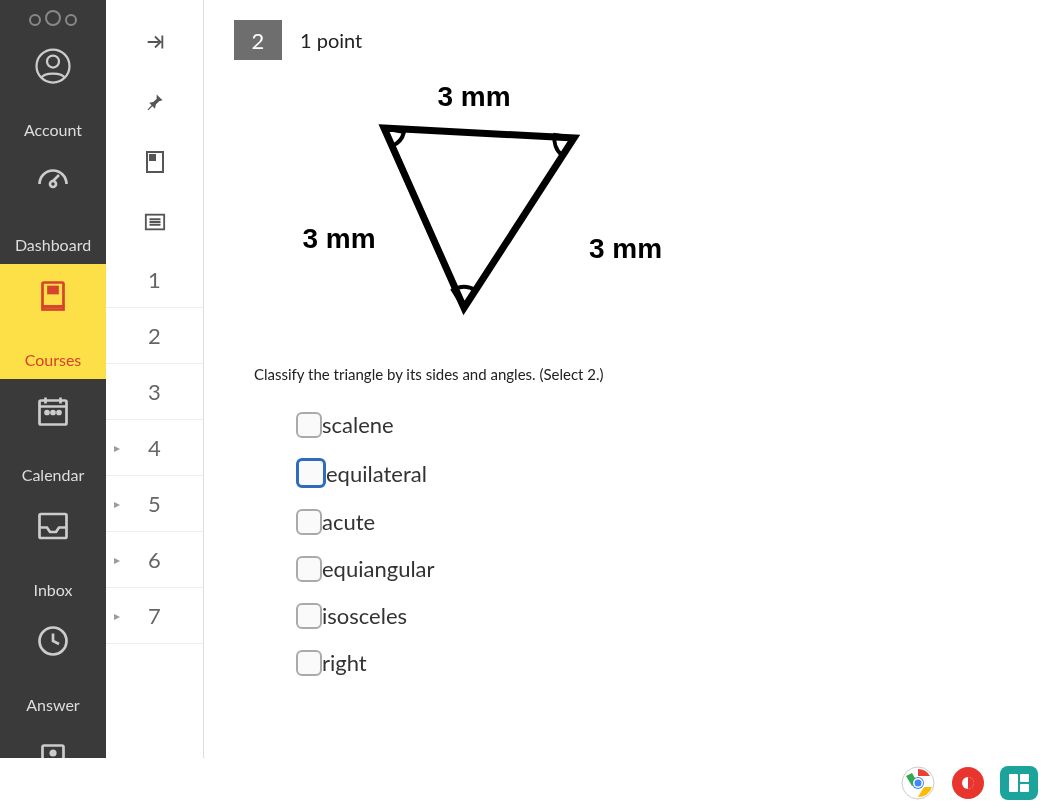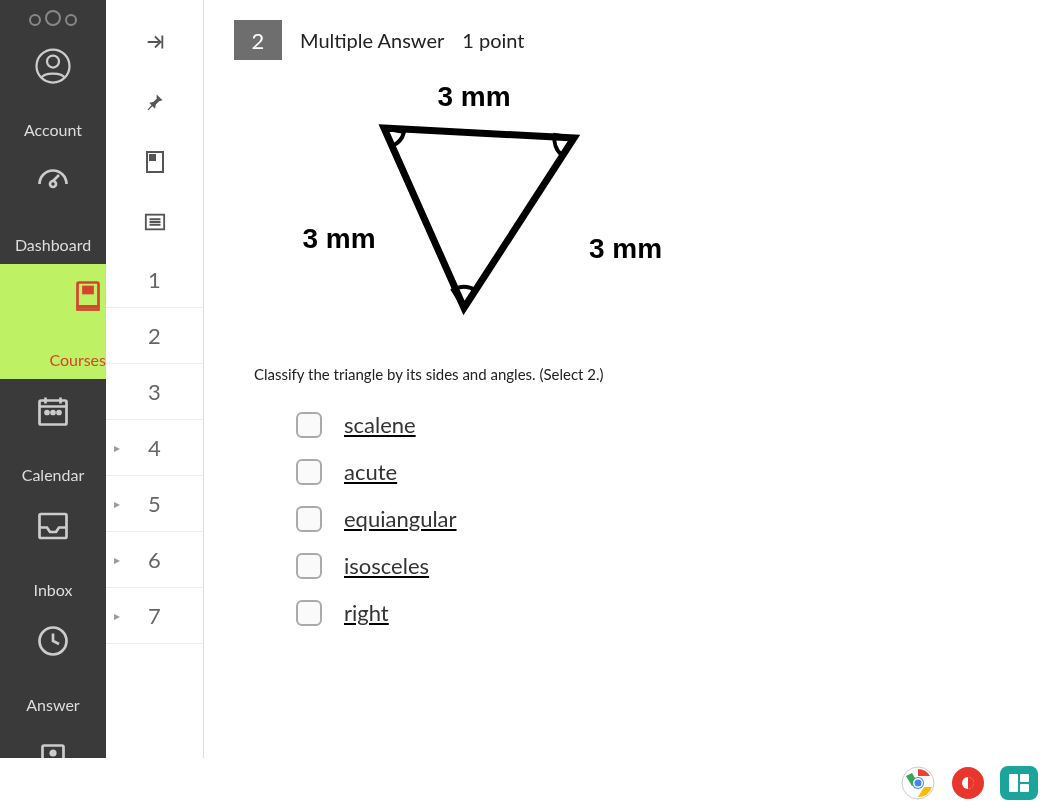--- a/index.html
+++ b/index.html
@@ -39,23 +39,22 @@
       display: flex;
       flex-direction: column;
       align-items: center;
       padding: 14px 0 10px;
       cursor: pointer;
       font-size: 15px;
       color: #ddd;
       gap: 32px;
     }
     .nav-item.active {
-      background: #bef264;
+      background: #fde047;
       color: #d6432f;
-      align-items: flex-end;
     }
     .nav-item svg, .nav-item .icn {
       width: 36px;
       height: 36px;
       margin-bottom: 4px;
     }
     .nav-label { font-size: 16px; }
     .question-nav {
       position: absolute;
       left: 106px;
@@ -130,24 +129,22 @@
     }
     .prompt {
       font-size: 15px;
       color: #222;
       margin: 10px 0 18px 20px;
     }
     .options { margin-left: 50px; }
     .opt {
       display: flex;
       align-items: center;
-      gap: 22px;
       padding: 10px 12px;
       cursor: pointer;
-      text-decoration: underline;
     }
     .cb {
       width: 26px;
       height: 26px;
       border: 2px solid #aaa;
       border-radius: 6px;
       background: #fafafa;
     }
     .cb.focus {
       border: 3px solid #2e6cc0;
@@ -293,21 +290,20 @@
     </div>
   <div class="q-num">
       <span class="marker">▸</span>
       <span>7</span>
     </div>
 </div>
 
 <div class="content">
   <div class="q-header">
     <div class="q-badge">2</div>
-    <div class="q-type">Multiple Answer</div>
     <div class="q-points">1 point</div>
   </div>
 
   <div class="figure">
     <svg width="400" height="260" viewBox="0 0 400 260">
       <text x="200" y="28" font-size="28" font-weight="900" font-family="Arial" text-anchor="middle">3 mm</text>
       <polygon points="110,50 300,60 190,230" fill="none" stroke="#000" stroke-width="7"></polygon>
       <path d="M110,50 L130,54 A20,20 0 0 1 118,68 Z" fill="none" stroke="#000" stroke-width="4"></path>
       <path d="M300,60 L281,57 A20,20 0 0 0 288,77 Z" fill="none" stroke="#000" stroke-width="4"></path>
       <path d="M190,230 L179,212 A20,20 0 0 1 201,212 Z" fill="none" stroke="#000" stroke-width="4"></path>
@@ -317,20 +313,24 @@
   </div>
 
   <div class="prompt">Classify the triangle by its sides and angles.  (Select 2.)</div>
 
   <div class="options">
     <div class="opt">
       <div class="cb"></div>
       <span class="opt-label">scalene</span>
     </div>
     <div class="opt">
+      <div class="cb focus"></div>
+      <span class="opt-label">equilateral</span>
+    </div>
+    <div class="opt">
       <div class="cb"></div>
       <span class="opt-label">acute</span>
     </div>
     <div class="opt">
       <div class="cb"></div>
       <span class="opt-label">equiangular</span>
     </div>
     <div class="opt">
       <div class="cb"></div>
       <span class="opt-label">isosceles</span>

